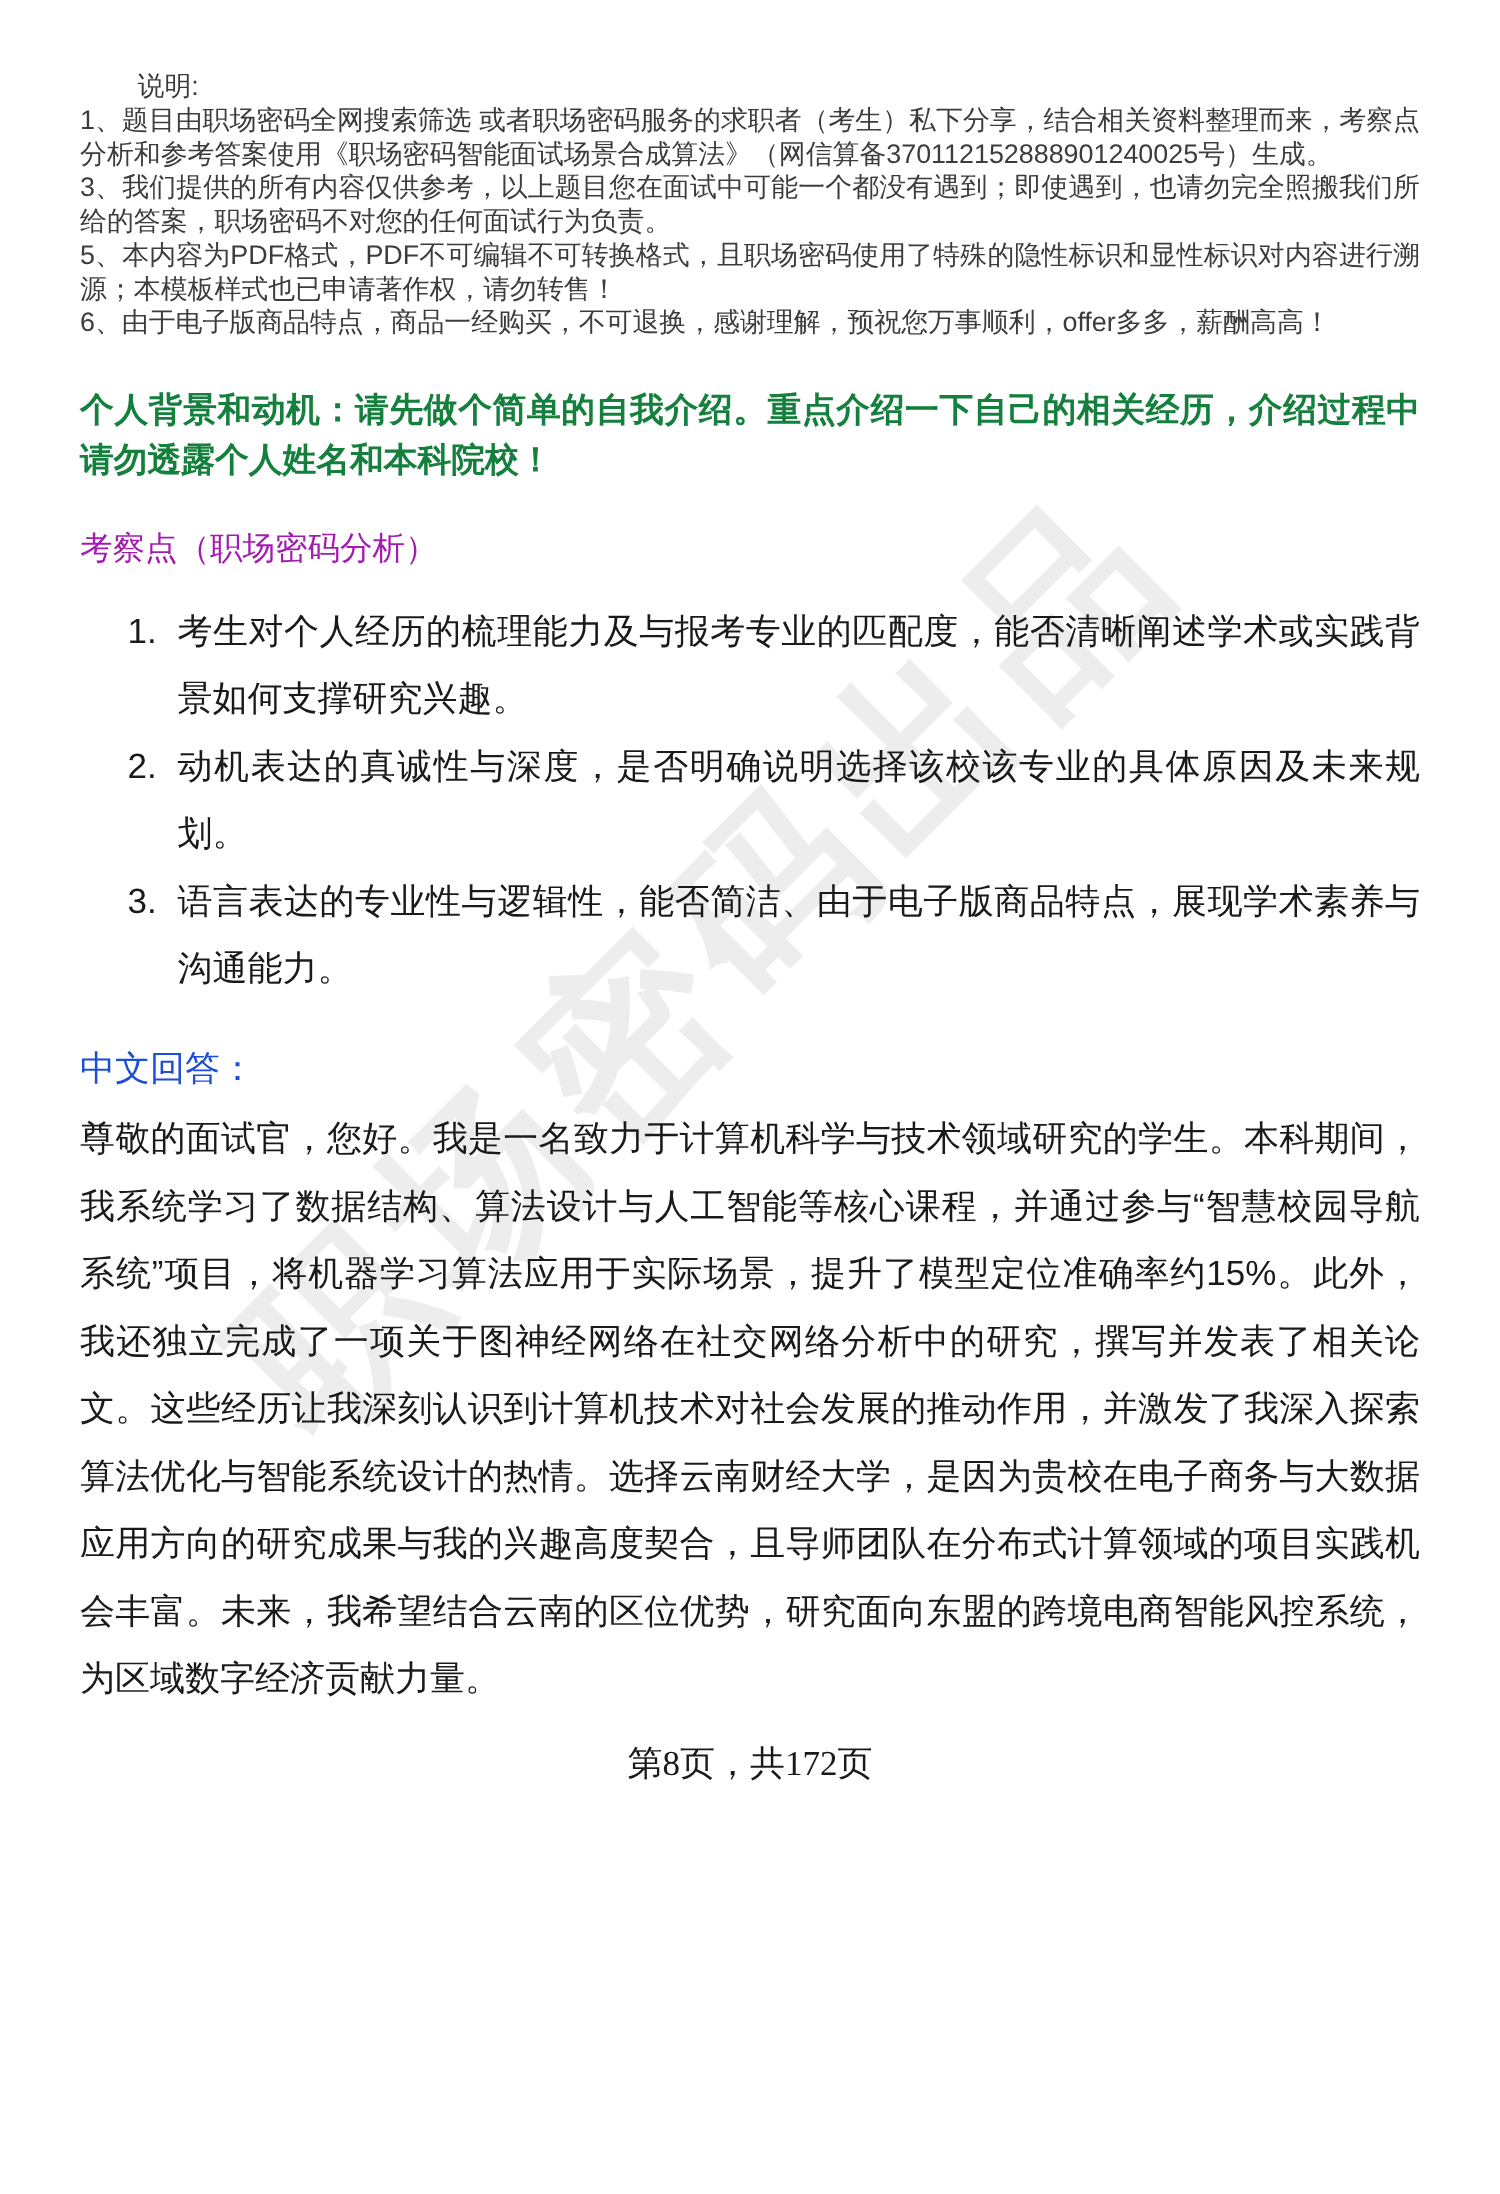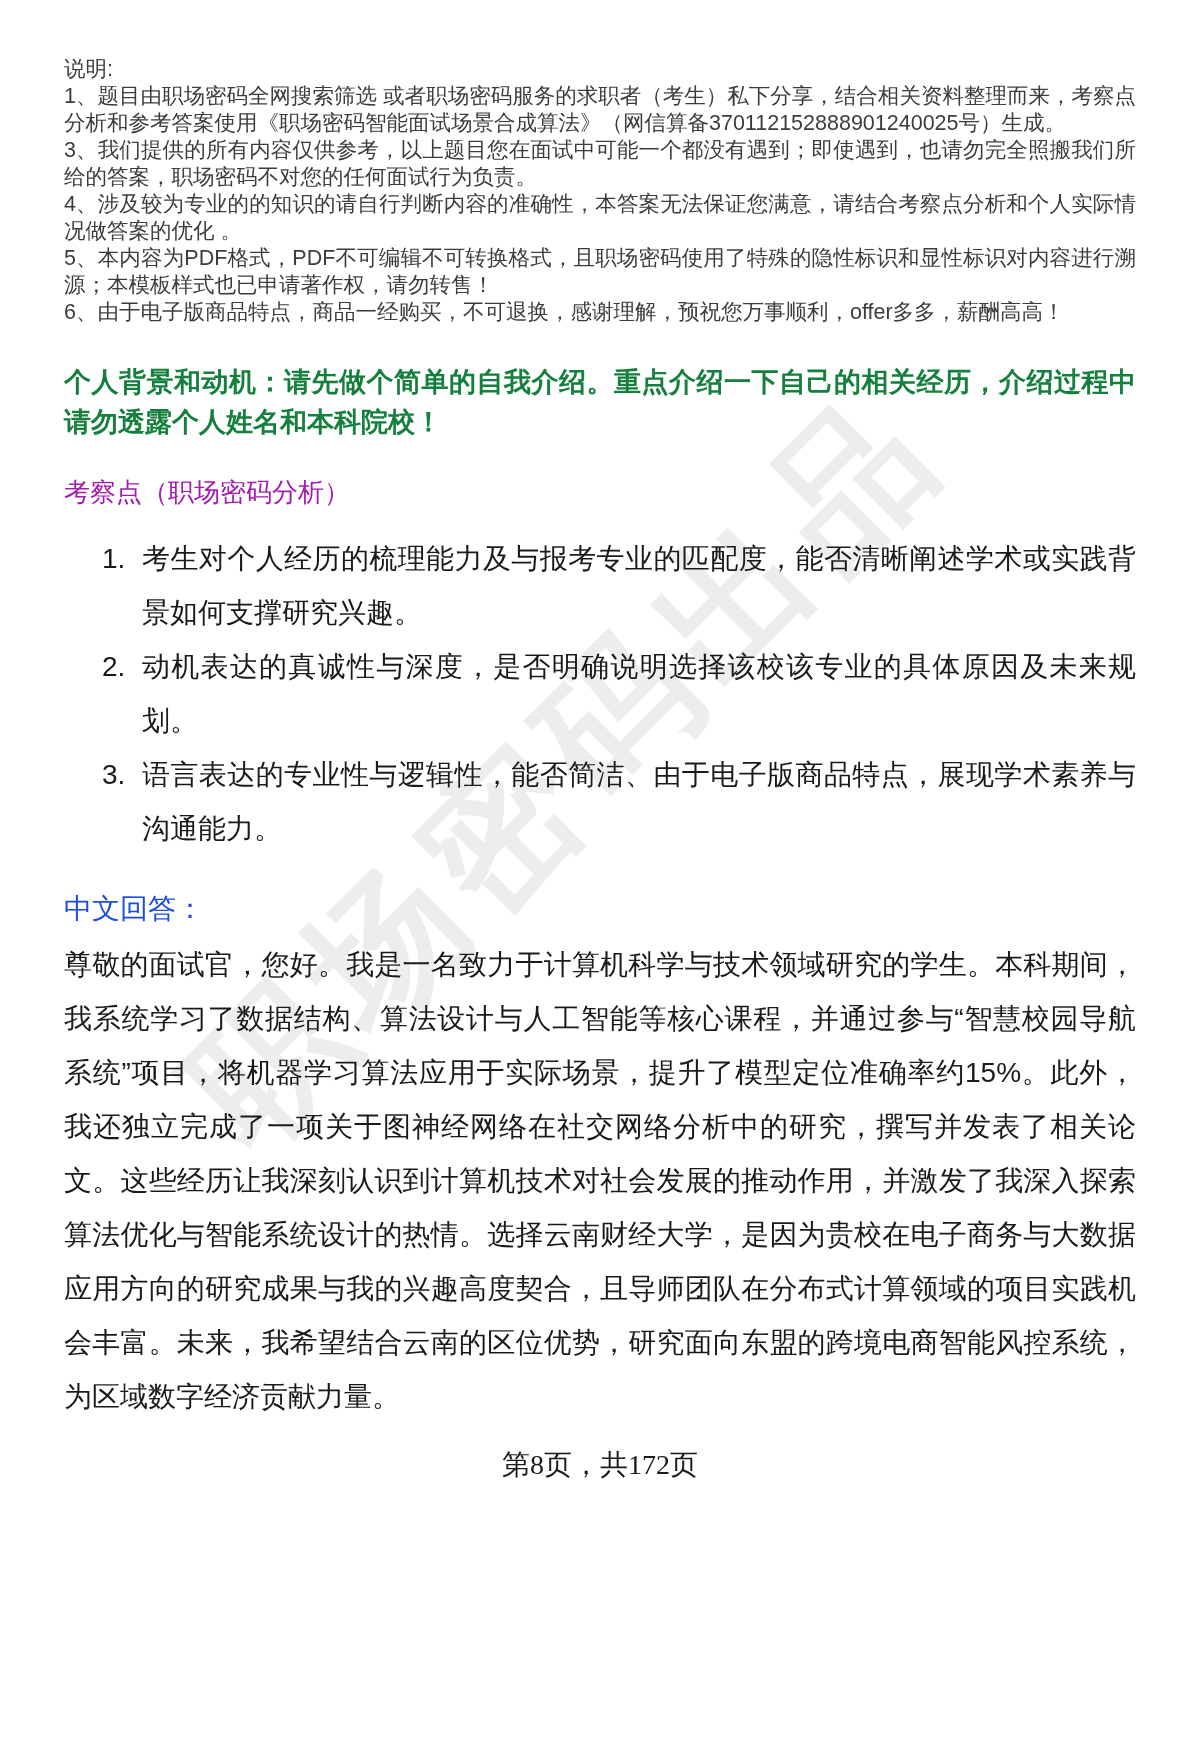--- a/index.html
+++ b/index.html
@@ -36,21 +36,21 @@
   .content {
     position: relative;
     z-index: 1;
     padding: 56px 64px 0 64px;
   }
   .notice {
     font-size: 21.5px;
     line-height: 27px;
     color: #3c3c3c;
   }
-  .notice .notice-title { margin-bottom: 0; }
+  .notice .notice-title { margin-bottom: 0; margin-left: 46px; }
   .notice p { margin: 0; text-align: justify; }
   .question {
     margin-top: 36px;
     font-size: 27px;
     line-height: 40px;
     font-weight: 700;
     color: #15803d;
     text-align: justify;
   }
   .analysis-heading {
@@ -107,21 +107,20 @@
 <div class="page">
 
   <div class="watermark">职场密码出品</div>
 
   <div class="content">
 
     <section class="notice">
       <p class="notice-title">说明:</p>
       <p>1、题目由职场密码全网搜索筛选 或者职场密码服务的求职者（考生）私下分享，结合相关资料整理而来，考察点分析和参考答案使用《职场密码智能面试场景合成算法》（网信算备370112152888901240025号）生成。</p>
       <p>3、我们提供的所有内容仅供参考，以上题目您在面试中可能一个都没有遇到；即使遇到，也请勿完全照搬我们所给的答案，职场密码不对您的任何面试行为负责。</p>
-      <p>4、涉及较为专业的的知识的请自行判断内容的准确性，本答案无法保证您满意，请结合考察点分析和个人实际情况做答案的优化 。</p>
       <p>5、本内容为PDF格式，PDF不可编辑不可转换格式，且职场密码使用了特殊的隐性标识和显性标识对内容进行溯源；本模板样式也已申请著作权，请勿转售！</p>
       <p>6、由于电子版商品特点，商品一经购买，不可退换，感谢理解，预祝您万事顺利，offer多多，薪酬高高！</p>
     </section>
 
     <p class="question">个人背景和动机：请先做个简单的自我介绍。重点介绍一下自己的相关经历，介绍过程中请勿透露个人姓名和本科院校！</p>
 
     <h2 class="analysis-heading">考察点（职场密码分析）</h2>
 
     <ol class="points">
       <li>

